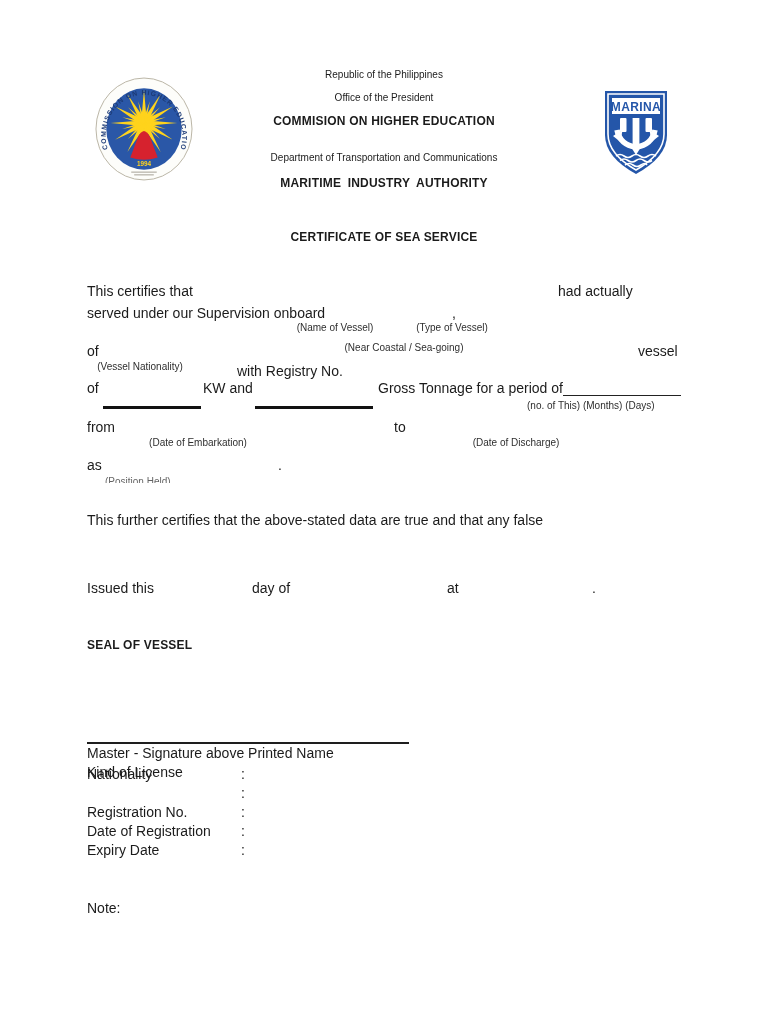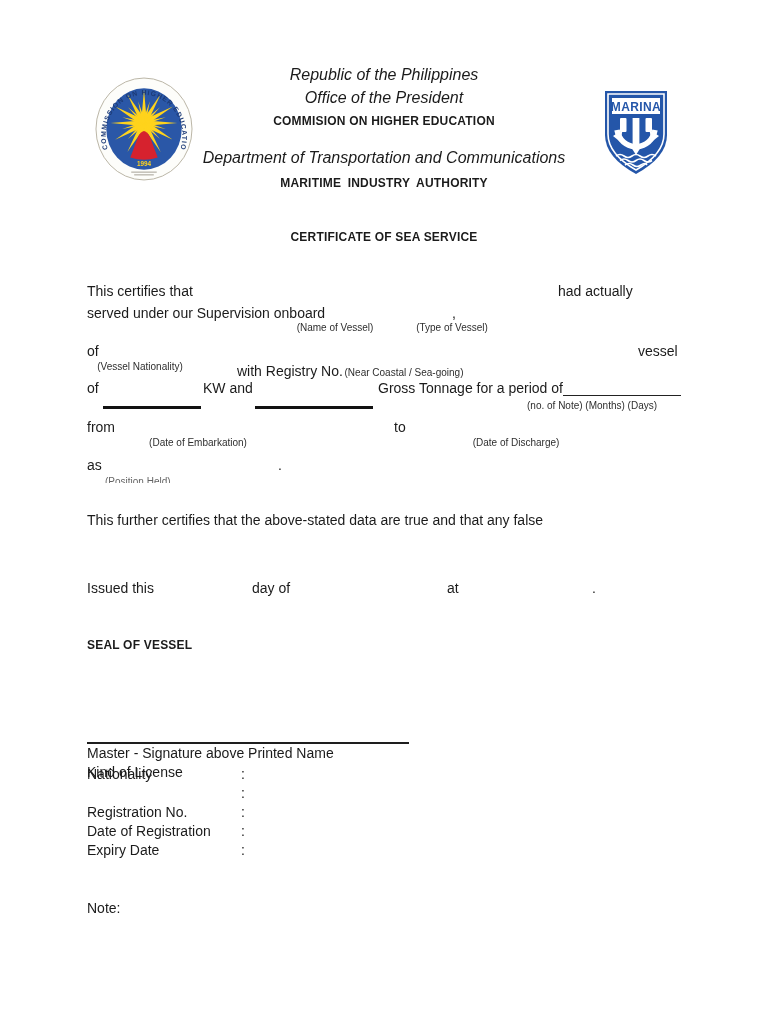--- a/index.html
+++ b/index.html
@@ -2,21 +2,21 @@
 <html><head>
 <meta charset="utf-8">
 <style>
   html,body { margin:0; padding:0; background:#ffffff; }
   .page {
     position:relative; width:768px; height:1024px; background:#ffffff;
     font-family:"Liberation Sans", sans-serif; color:#1b1b1b; overflow:hidden;
   }
   .abs { position:absolute; white-space:nowrap; }
   .t   { font-size:14px; line-height:16px; }
-  .hdr { font-size:16px; line-height:16px;font-style:italic; }
+  .hdr { font-size:10px; line-height:16px; }
   .hdrb{ font-size:12px; line-height:16px; font-weight:bold; letter-spacing:0.2px; }
   .cap { font-size:10px; line-height:11px; color:#2e2e2e; }
   .center { left:0; right:0; text-align:center; }
   .cc  { transform:translateX(-50%); }
   .uline { border-bottom:1.2px solid #222; }
   .thick { background:#121212; height:3.4px; }
   .sigline { border-top:2px solid #1e1e1e; }
   .clipbox { overflow:hidden; height:6px; opacity:0.75; }
 </style>
 </head>
@@ -107,28 +107,28 @@
   <div class="abs t" style="left:452px; top:305px;">,</div>
 
   <div class="abs cap cc" style="left:335px; top:322px;">(Name of Vessel)</div>
   <div class="abs cap cc" style="left:452px; top:322px;">(Type of Vessel)</div>
 
   <div class="abs t" style="left:87px; top:343px;">of</div>
   <div class="abs t" style="left:237px; top:343px;margin-top:20px;">with Registry No.</div>
   <div class="abs t" style="left:638px; top:343px;text-align:center;">vessel</div>
 
   <div class="abs cap cc" style="left:140px; top:361px;">(Vessel Nationality)</div>
-  <div class="abs cap cc" style="left:404px; top:367px;">(Near Coastal / Sea-going)</div>
+  <div class="abs cap cc" style="left:404px; top:342px;">(Near Coastal / Sea-going)</div>
 
   <div class="abs t" style="left:87px; top:380px;">of</div>
   <div class="abs t" style="left:203px; top:380px;">KW and</div>
   <div class="abs t" style="left:378px; top:380px;">Gross Tonnage for a period of</div>
   <div class="abs uline" style="left:563px; top:380px; width:118px; height:15px;"></div>
 
-  <div class="abs cap" style="left:527px; top:400px;">(no. of Note) (Months) (Days)</div>
+  <div class="abs cap" style="left:527px; top:400px;">(no. of This) (Months) (Days)</div>
 
   <div class="abs thick" style="left:103px; top:406px; width:98px;"></div>
   <div class="abs thick" style="left:255px; top:406px; width:118px;"></div>
 
   <div class="abs t" style="left:87px; top:419px;">from</div>
   <div class="abs t" style="left:382px; top:419px;margin-left:12px;">to</div>
 
   <div class="abs cap cc" style="left:198px; top:437px;">(Date of Embarkation)</div>
   <div class="abs cap cc" style="left:516px; top:437px;">(Date of Discharge)</div>
 

